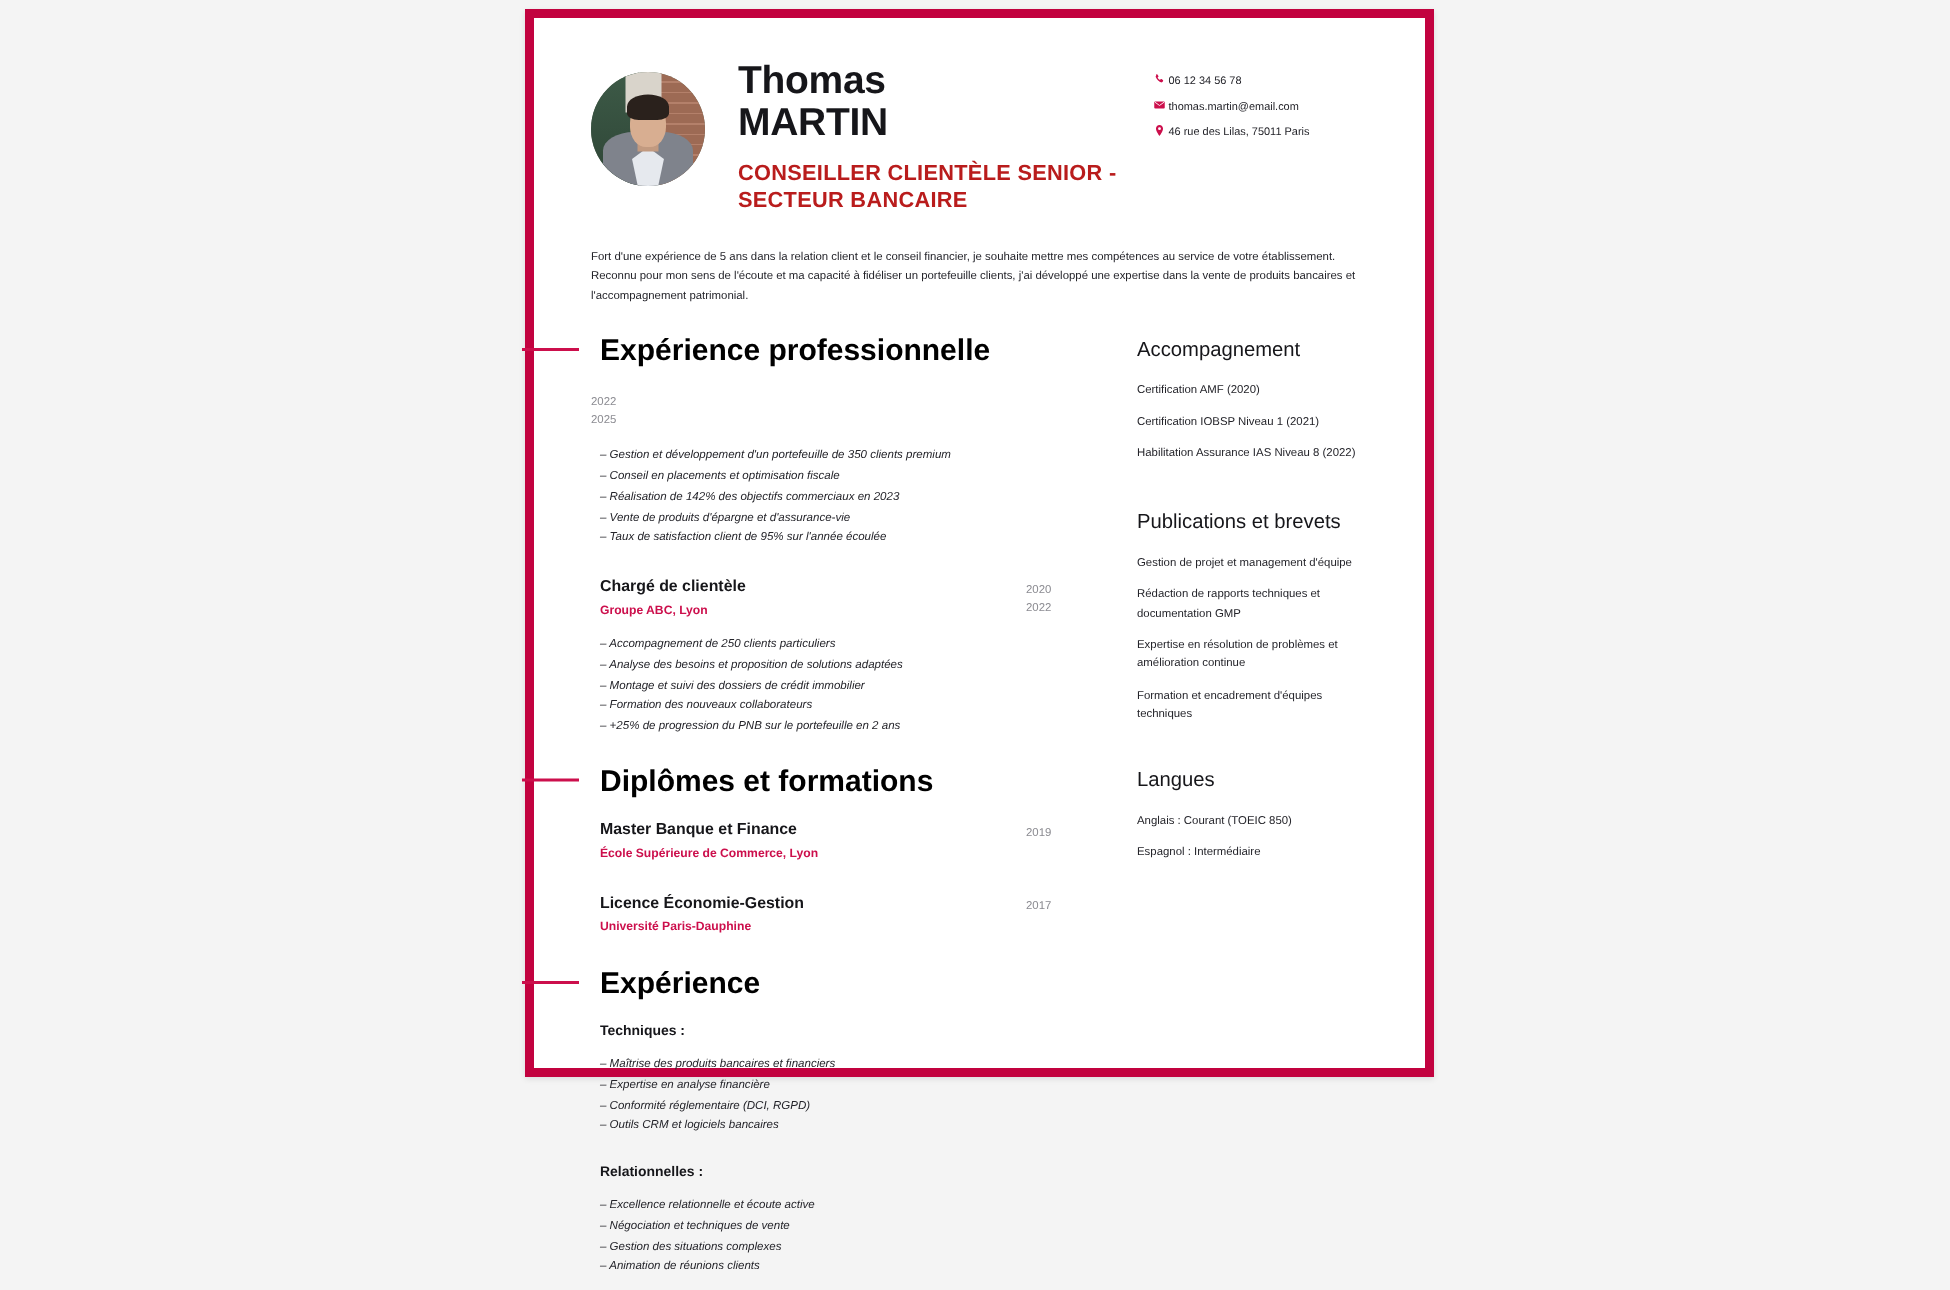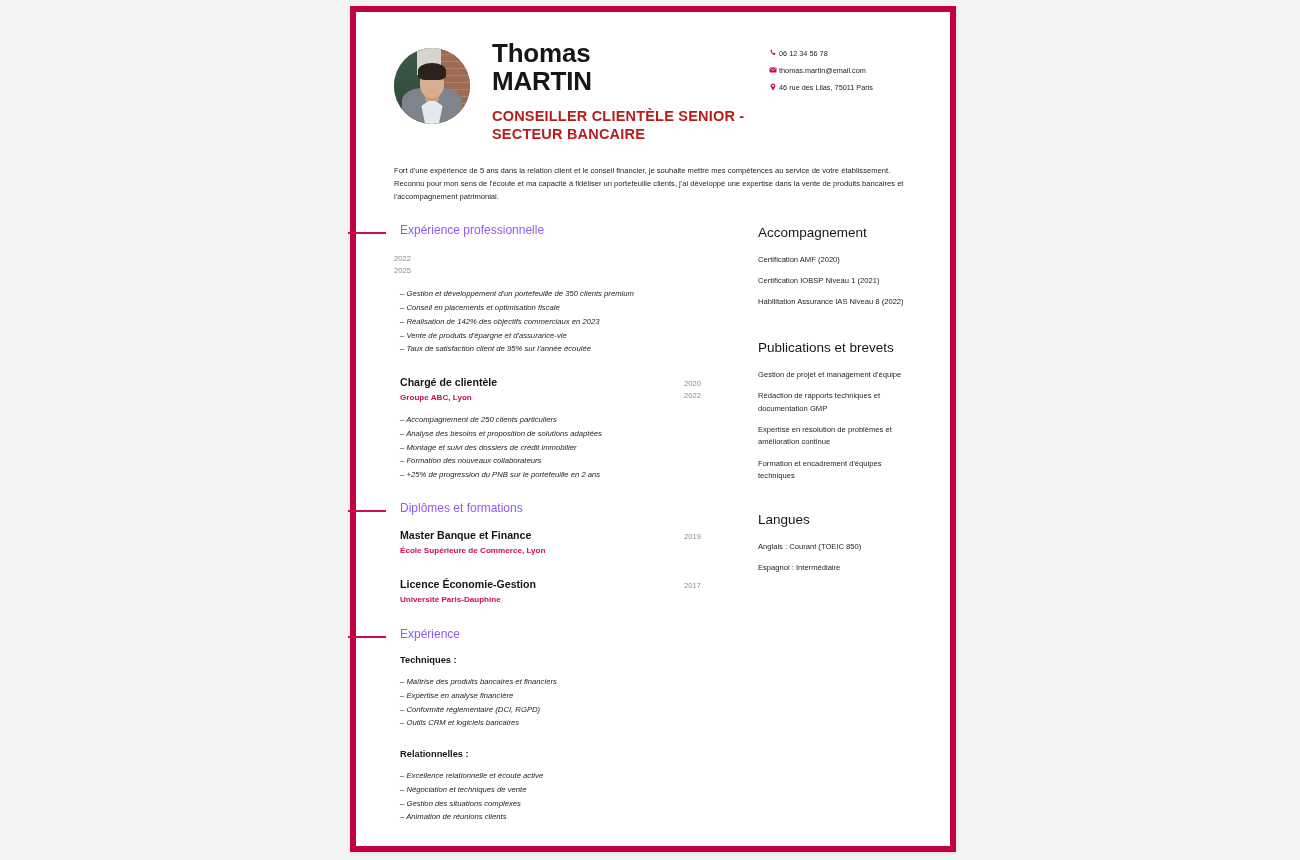--- a/index.html
+++ b/index.html
@@ -19,21 +19,21 @@
     width: 1300px;
     height: 860px;
   }
 
   
   .cv-sheet {
     position: absolute;
     left: 350px;
     top: 6px;
     width: 606px;
-    height: 846px;
+    height: 712px;
     background: #ffffff;
     border: 6px solid #c2023f;
     box-sizing: border-box;
     box-shadow: 0 1px 4px rgba(0,0,0,0.10);
   }
 
   .cv-inner {
     position: absolute;
     left: 0; top: 0;
     width: 100%;
@@ -181,23 +181,23 @@
     padding-left: 28px;
     padding-top: 2px;
   }
 
   
   .sec {
     position: relative;
   }
   .sec-head {
     position: relative;
-    font-size: 12px;
-    font-weight: normal;
-    color: #8b5cf6;
+    font-size: 20px;
+    font-weight: bold;
+    color: #000000;
     margin-bottom: 14px;
     padding-left: 6px;
   }
   .sec-head .dash {
     position: absolute;
     left: -46px;
     top: 9px;
     width: 38px;
     height: 2px;
     background: #cc0f4c;

